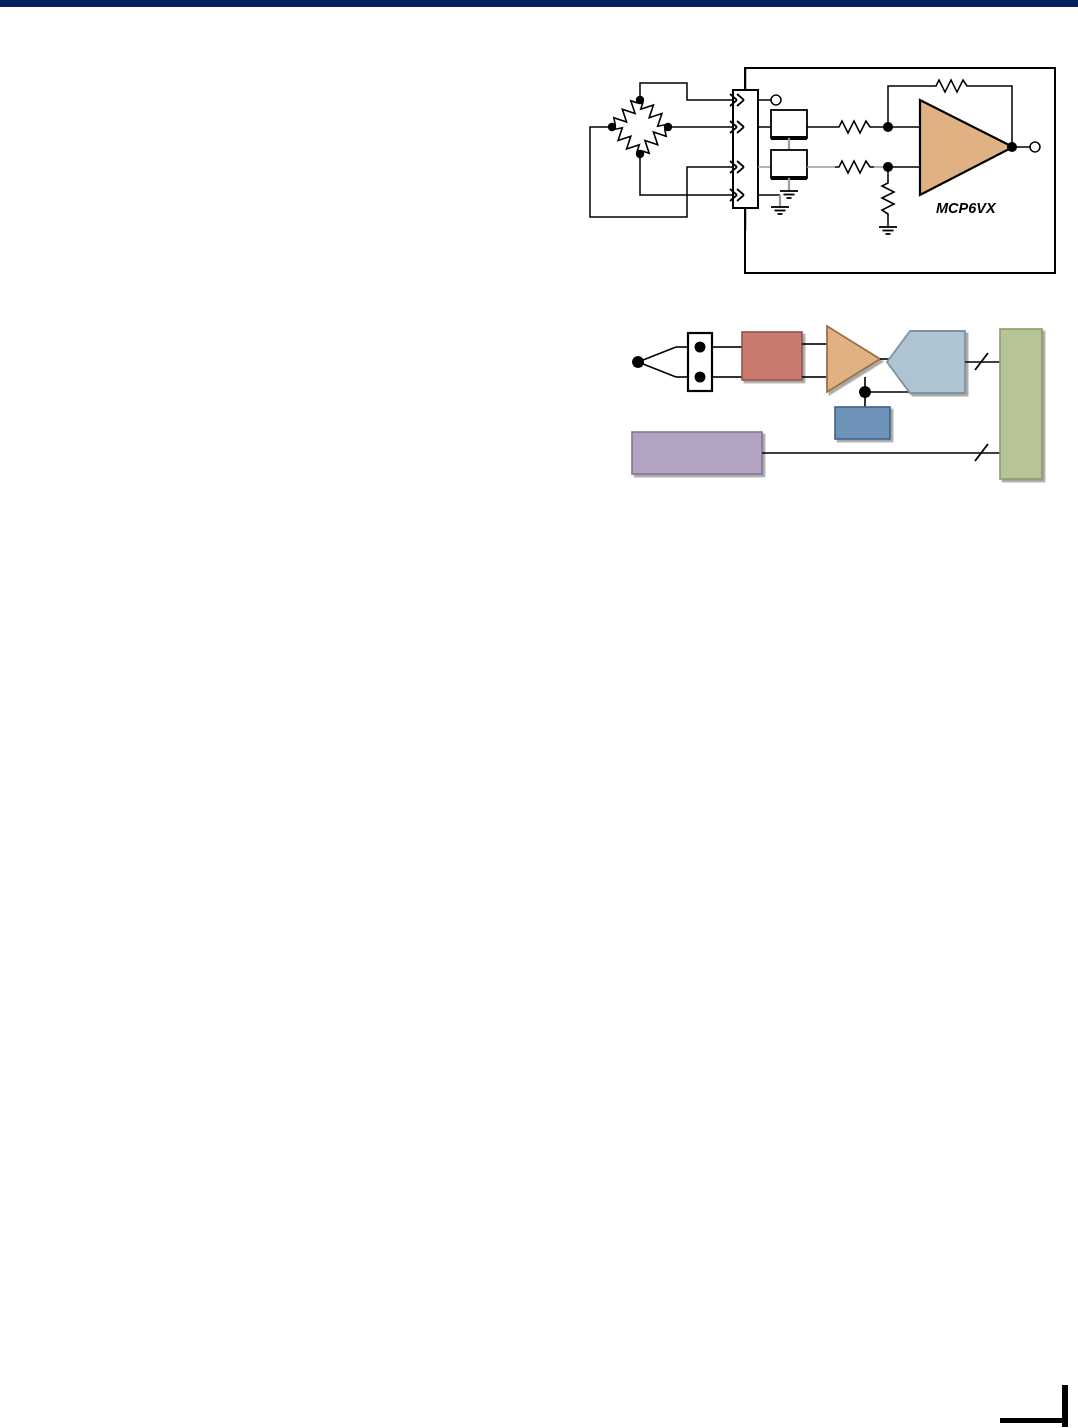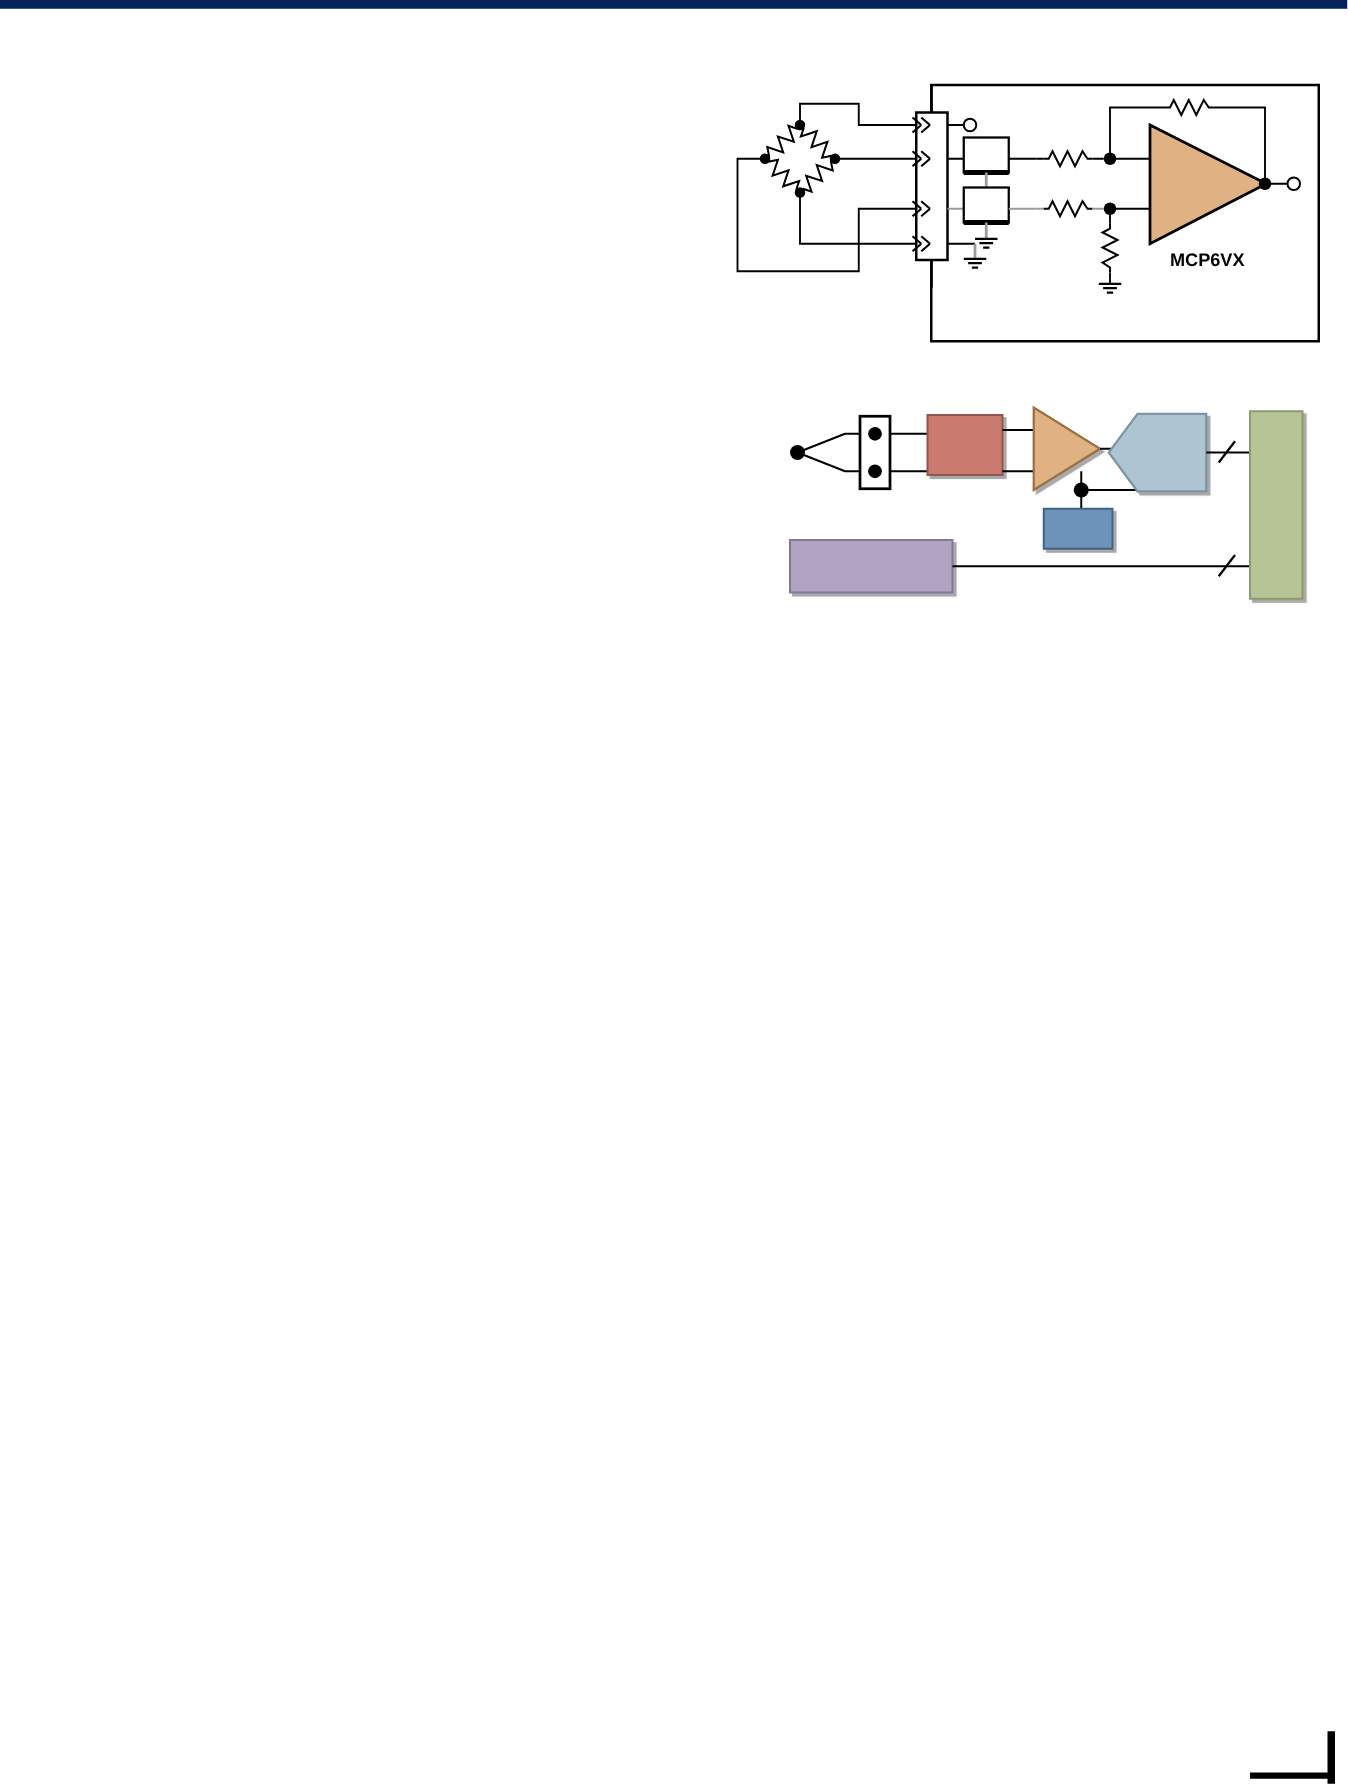--- a/index.html
+++ b/index.html
@@ -48,20 +48,21 @@
     position: absolute;
     right: 10px;
     bottom: 5px;
     width: 68px;
     height: 5px;
     background: #000;
   }
   
   .figure {
     position: absolute;
+    font-style: italic;
   }
   #figure-1 {
     left: 585px;
     top: 55px;
     width: 490px;
     height: 230px;
   }
   #figure-2 {
     left: 620px;
     top: 320px;

